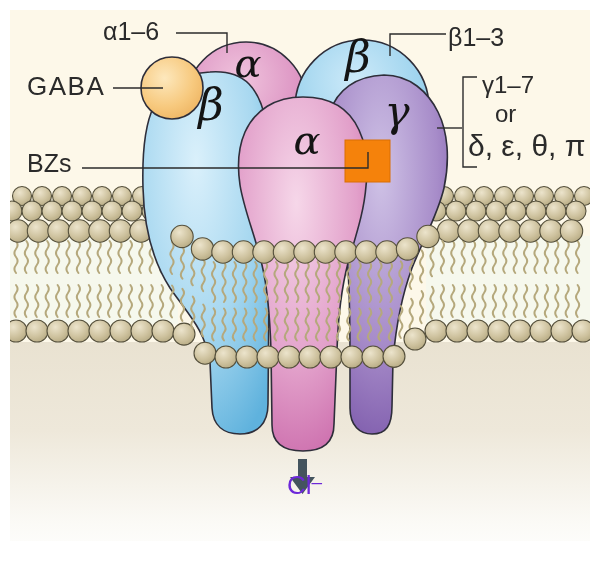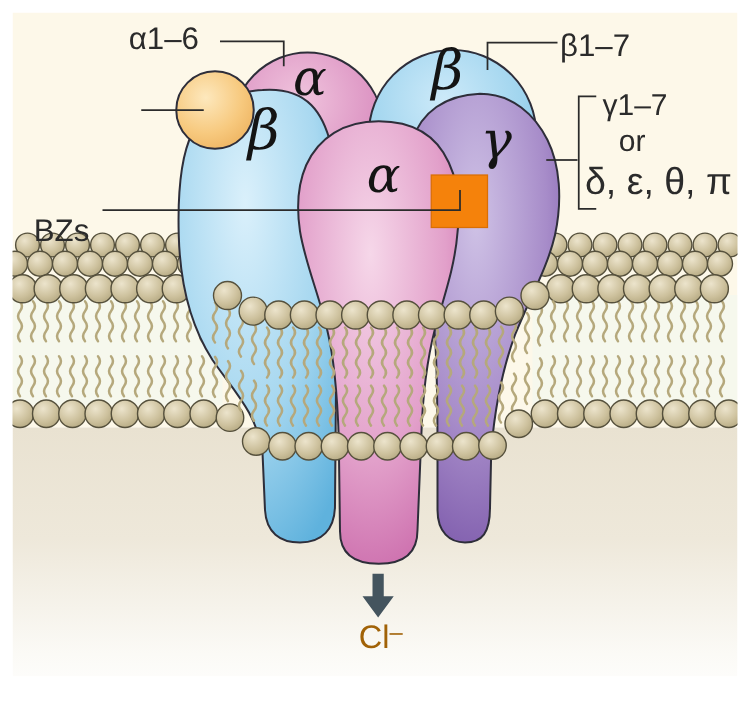--- a/index.html
+++ b/index.html
@@ -9,26 +9,26 @@
     font-family:"Liberation Sans",sans-serif;
   }
   #stage svg{position:absolute;left:0;top:0;}
   .lbl{
     position:absolute;color:#2b2b2b;line-height:1;white-space:nowrap;
     font-family:"Liberation Sans",sans-serif;
     text-align:center;
   }
   .lbl-alpha-range{left:103px;top:19px;font-size:25px;}
   .lbl-gaba{left:27px;top:73px;font-size:26px;letter-spacing:1.5px;}
-  .lbl-bzs{left:27px;top:151px;font-size:25px;margin-top:22px;}
+  .lbl-bzs{left:27px;top:151px;font-size:25px;}
   .lbl-beta-range{left:448px;top:25px;font-size:25px;}
   .lbl-gamma-range{left:482px;top:73px;font-size:24px;}
   .lbl-or{left:495px;top:102px;font-size:24px;}
   .lbl-delta-variants{left:468px;top:131px;font-size:30px;}
-  .lbl-cl{left:287px;top:496px;font-size:26px;color:#a16207;}
+  .lbl-cl{left:287px;top:472px;font-size:26px;color:#6d28d9;}
   .lbl-cl sup{font-size:19px;vertical-align:6px;}
   .greek{
     position:absolute;color:#141414;
     font-family:"DejaVu Serif",serif;font-style:italic;
     transform:translate(-50%,-52%);line-height:1;
   }
   .g-alpha-back{left:248px;top:64px;font-size:40px;}
   .g-beta-left{left:211px;top:106px;font-size:44px;}
   .g-beta-back{left:358px;top:58px;font-size:44px;}
   .g-gamma{left:397px;top:113px;font-size:42px;}
@@ -369,22 +369,23 @@
 
   <g fill="#ffffff">
     <rect x="0" y="0" width="10" height="563"></rect>
     <rect x="590" y="0" width="10" height="563"></rect>
     <rect x="0" y="0" width="600" height="10"></rect>
     <rect x="0" y="541" width="600" height="22"></rect>
   </g>
 </svg>
 
 <div class="lbl lbl-alpha-range">α1–6</div>
+<div class="lbl lbl-gaba">GABA</div>
 <div class="lbl lbl-bzs">BZs</div>
-<div class="lbl lbl-beta-range">β1–7</div>
+<div class="lbl lbl-beta-range">β1–3</div>
 <div class="lbl lbl-gamma-range">γ1–7</div>
 <div class="lbl lbl-or">or</div>
 <div class="lbl lbl-delta-variants">δ, ε, θ, π</div>
 <div class="lbl lbl-cl"><span>Cl</span><sup>–</sup></div>
 
 <span class="greek g-alpha-back">α</span>
 <span class="greek g-beta-back">β</span>
 <span class="greek g-beta-left">β</span>
 <span class="greek g-gamma">γ</span>
 <span class="greek g-alpha-front">α</span>

